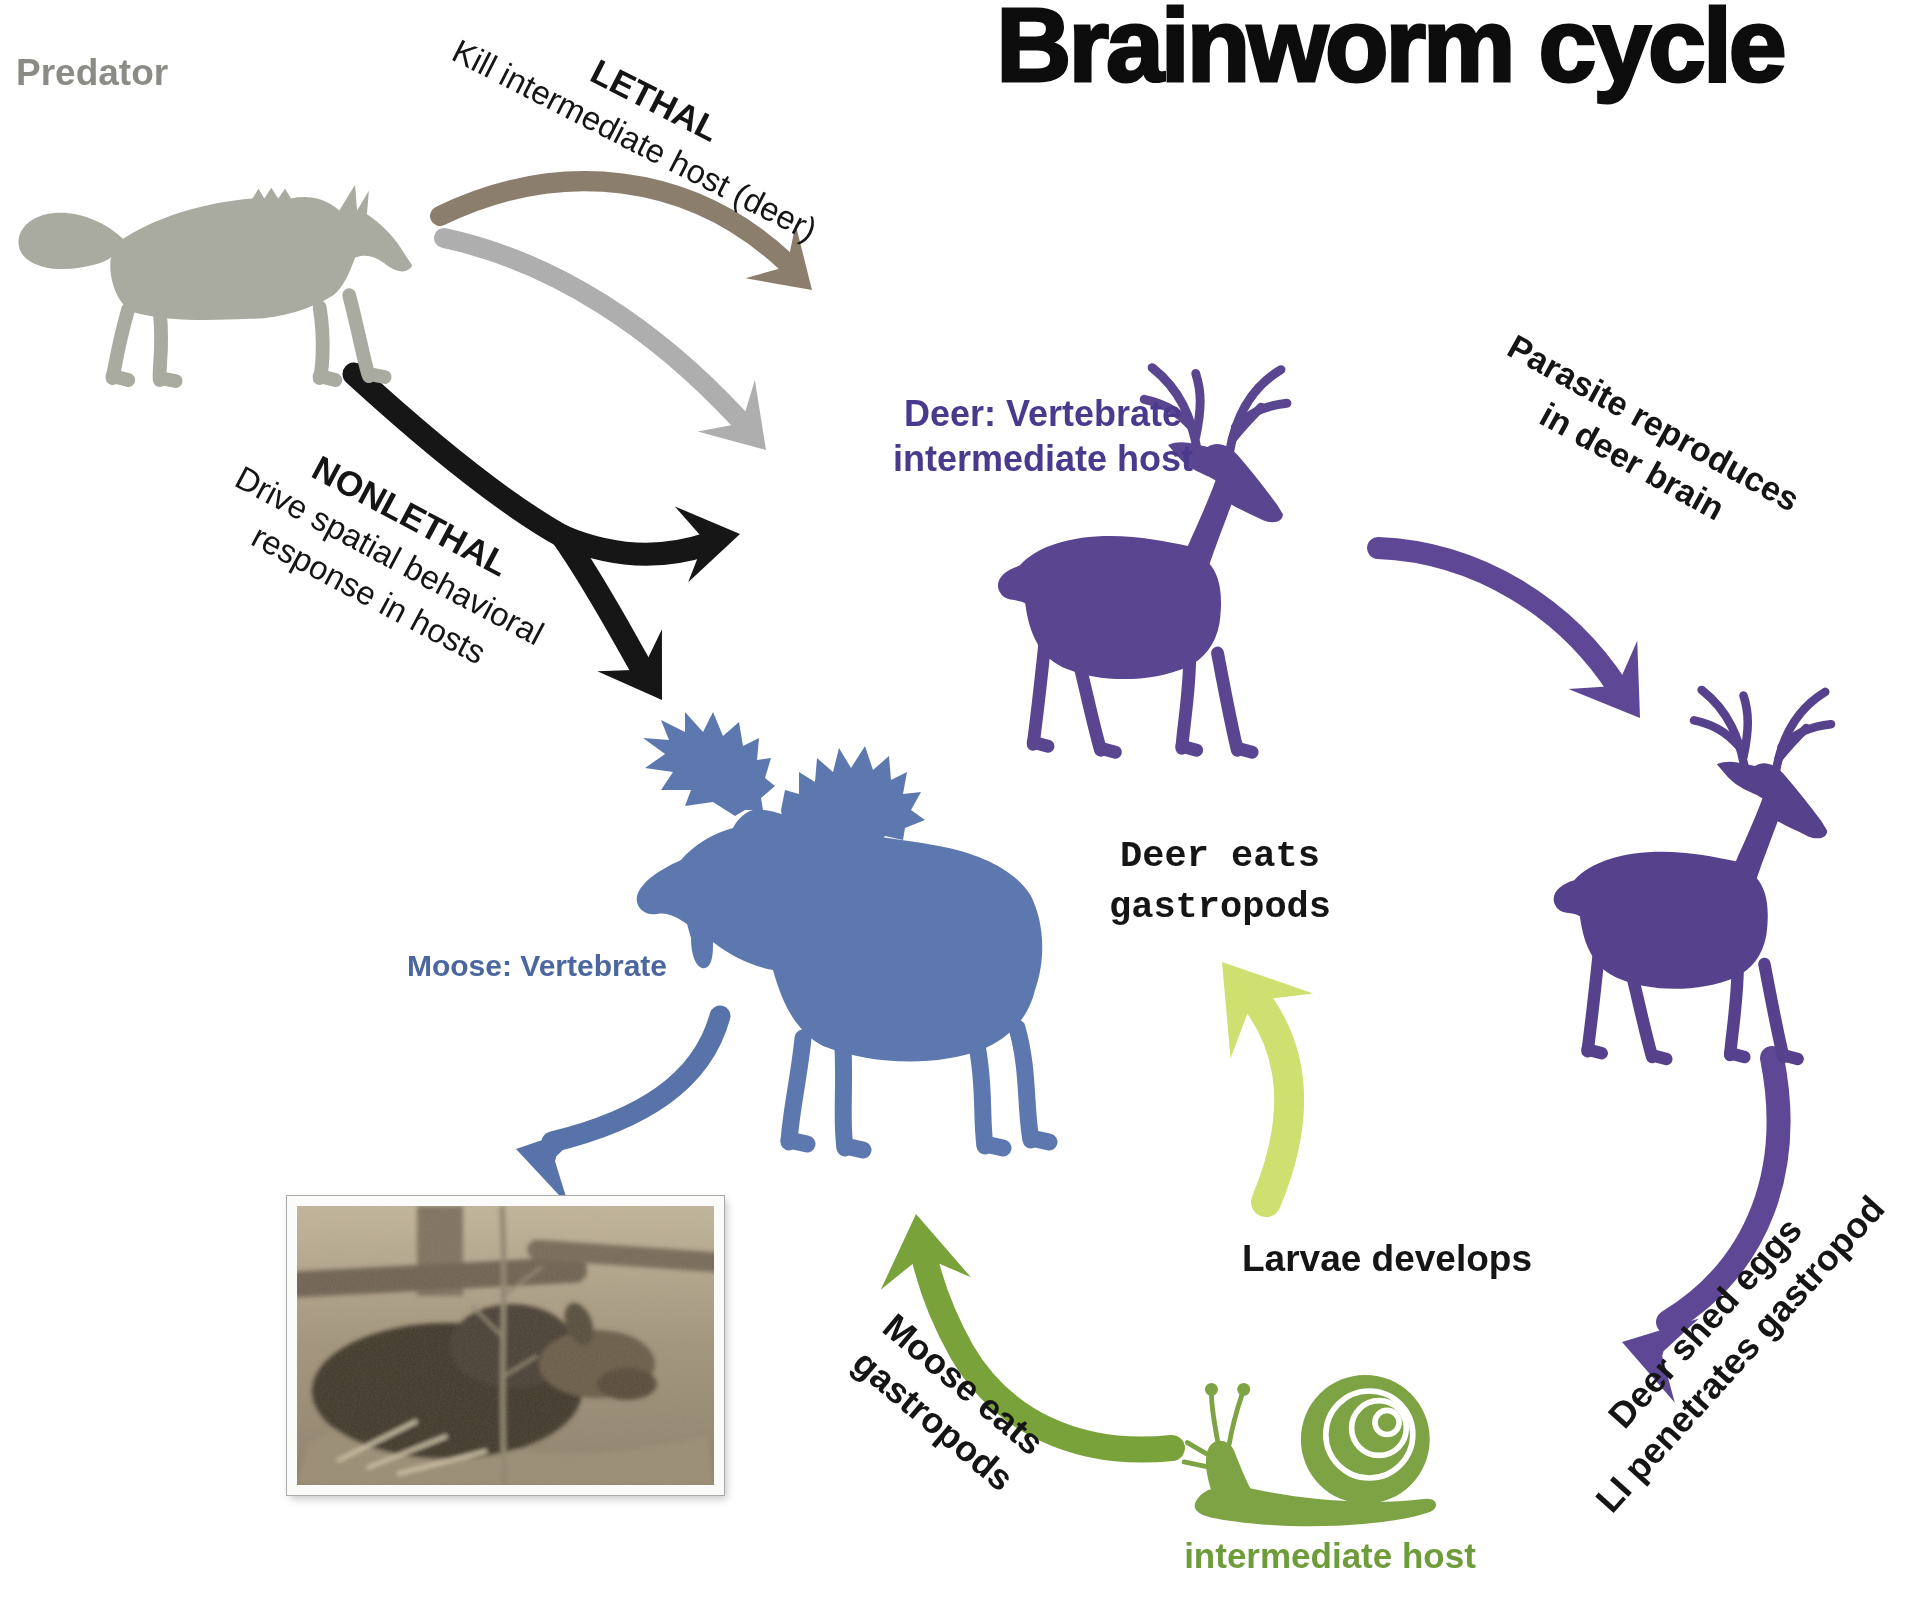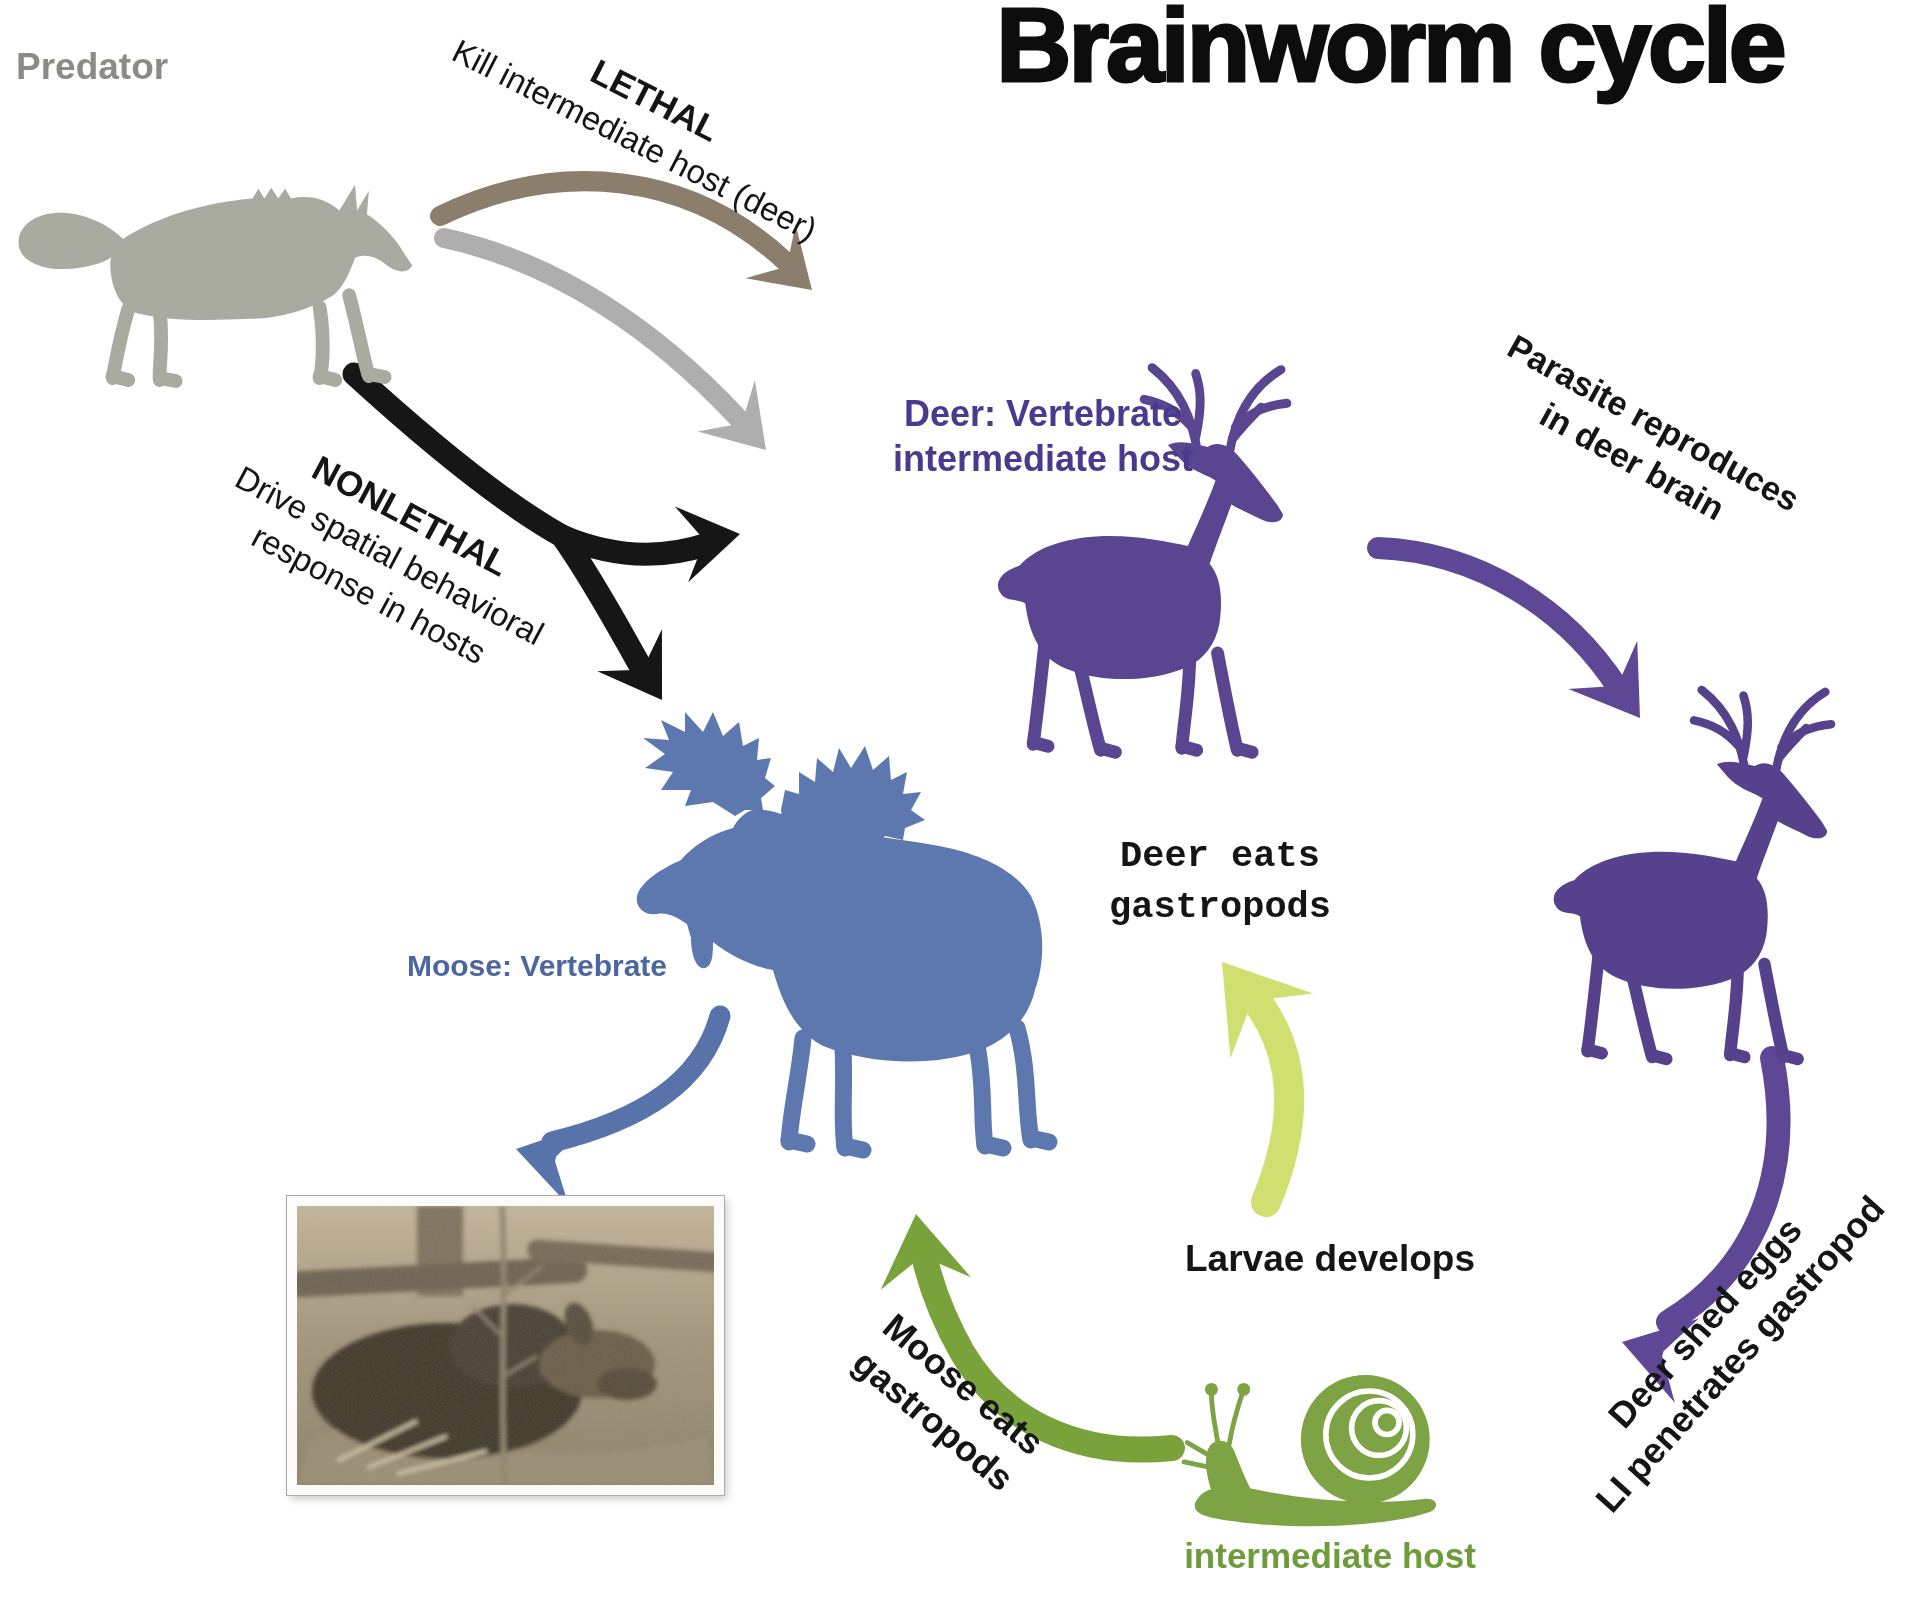--- a/index.html
+++ b/index.html
@@ -4,31 +4,31 @@
 <style>
   html,body{margin:0;padding:0;background:#ffffff;}
   .canvas{position:relative;width:1920px;height:1614px;background:#ffffff;overflow:hidden;
           font-family:"Liberation Sans",sans-serif;}
   svg{display:block;}
   .layer{position:absolute;left:0;top:0;width:1920px;height:1614px;}
   .fig{position:absolute;}
   .lbl{position:absolute;font-weight:bold;color:#151515;text-align:center;white-space:nowrap;}
   .title{left:860px;top:-14px;width:1060px;font-size:104px;letter-spacing:-3px;color:#0d0d0d;
          -webkit-text-stroke:3px #0d0d0d;}
-  .predator{left:16px;top:46px;font-size:37px;color:var(--predator-text,#8c8c87);text-align:center;}
+  .predator{left:16px;top:52px;font-size:37px;color:var(--predator-text,#8c8c87);text-align:center;}
   .lethal{left:430px;top:74px;width:430px;transform:rotate(27deg);transform-origin:center;line-height:1.35;}
   .lethal .t{font-size:35px;}
   .lethal .s{font-size:33px;font-weight:normal;}
   .nonlethal{left:168px;top:488px;width:444px;transform:rotate(28deg);transform-origin:center;line-height:1.32;}
   .nonlethal .t{font-size:35px;}
   .nonlethal .s{font-size:33px;font-weight:normal;}
   .deerhost{left:838px;top:392px;width:410px;font-size:36px;line-height:1.24;color:var(--purple-text,#4a3a8e);}
   .parasite{left:1428px;top:398px;width:430px;font-size:34px;line-height:1.3;transform:rotate(29deg);transform-origin:center;}
   .deershed{left:1478px;top:1292px;width:490px;font-size:36px;line-height:1.3;transform:rotate(-48deg);transform-origin:center;}
-  .larvae{left:1128px;top:1238px;width:404px;font-size:37px;}
+  .larvae{left:1128px;top:1238px;width:404px;font-size:37px;text-align:right;}
   .larvae .s{font-size:33px;letter-spacing:2px;margin-top:13px;}
   .deereats{left:1042px;top:831px;width:356px;font-size:37px;line-height:1.38;font-family:Liberation Mono, monospace;}
   .mooseeats{left:783px;top:1356px;width:330px;font-size:36px;line-height:1.3;transform:rotate(40deg);transform-origin:center;}
   .moosehost{left:322px;top:946px;width:430px;font-size:30px;line-height:1.33;color:var(--blue-text,#4c67a0);}
   .invert{left:1118px;top:1534px;width:424px;font-size:35px;line-height:1.26;color:var(--green-text,#6f9c3b);}
   .photo{left:287px;top:1196px;border:10px solid var(--photo-border,#fbfbfa);outline:1px solid #a9a9a9;
          box-shadow:3px 4px 8px rgba(0,0,0,.22);background:#b4a78d;}
 </style>
 </head>
 <body>

